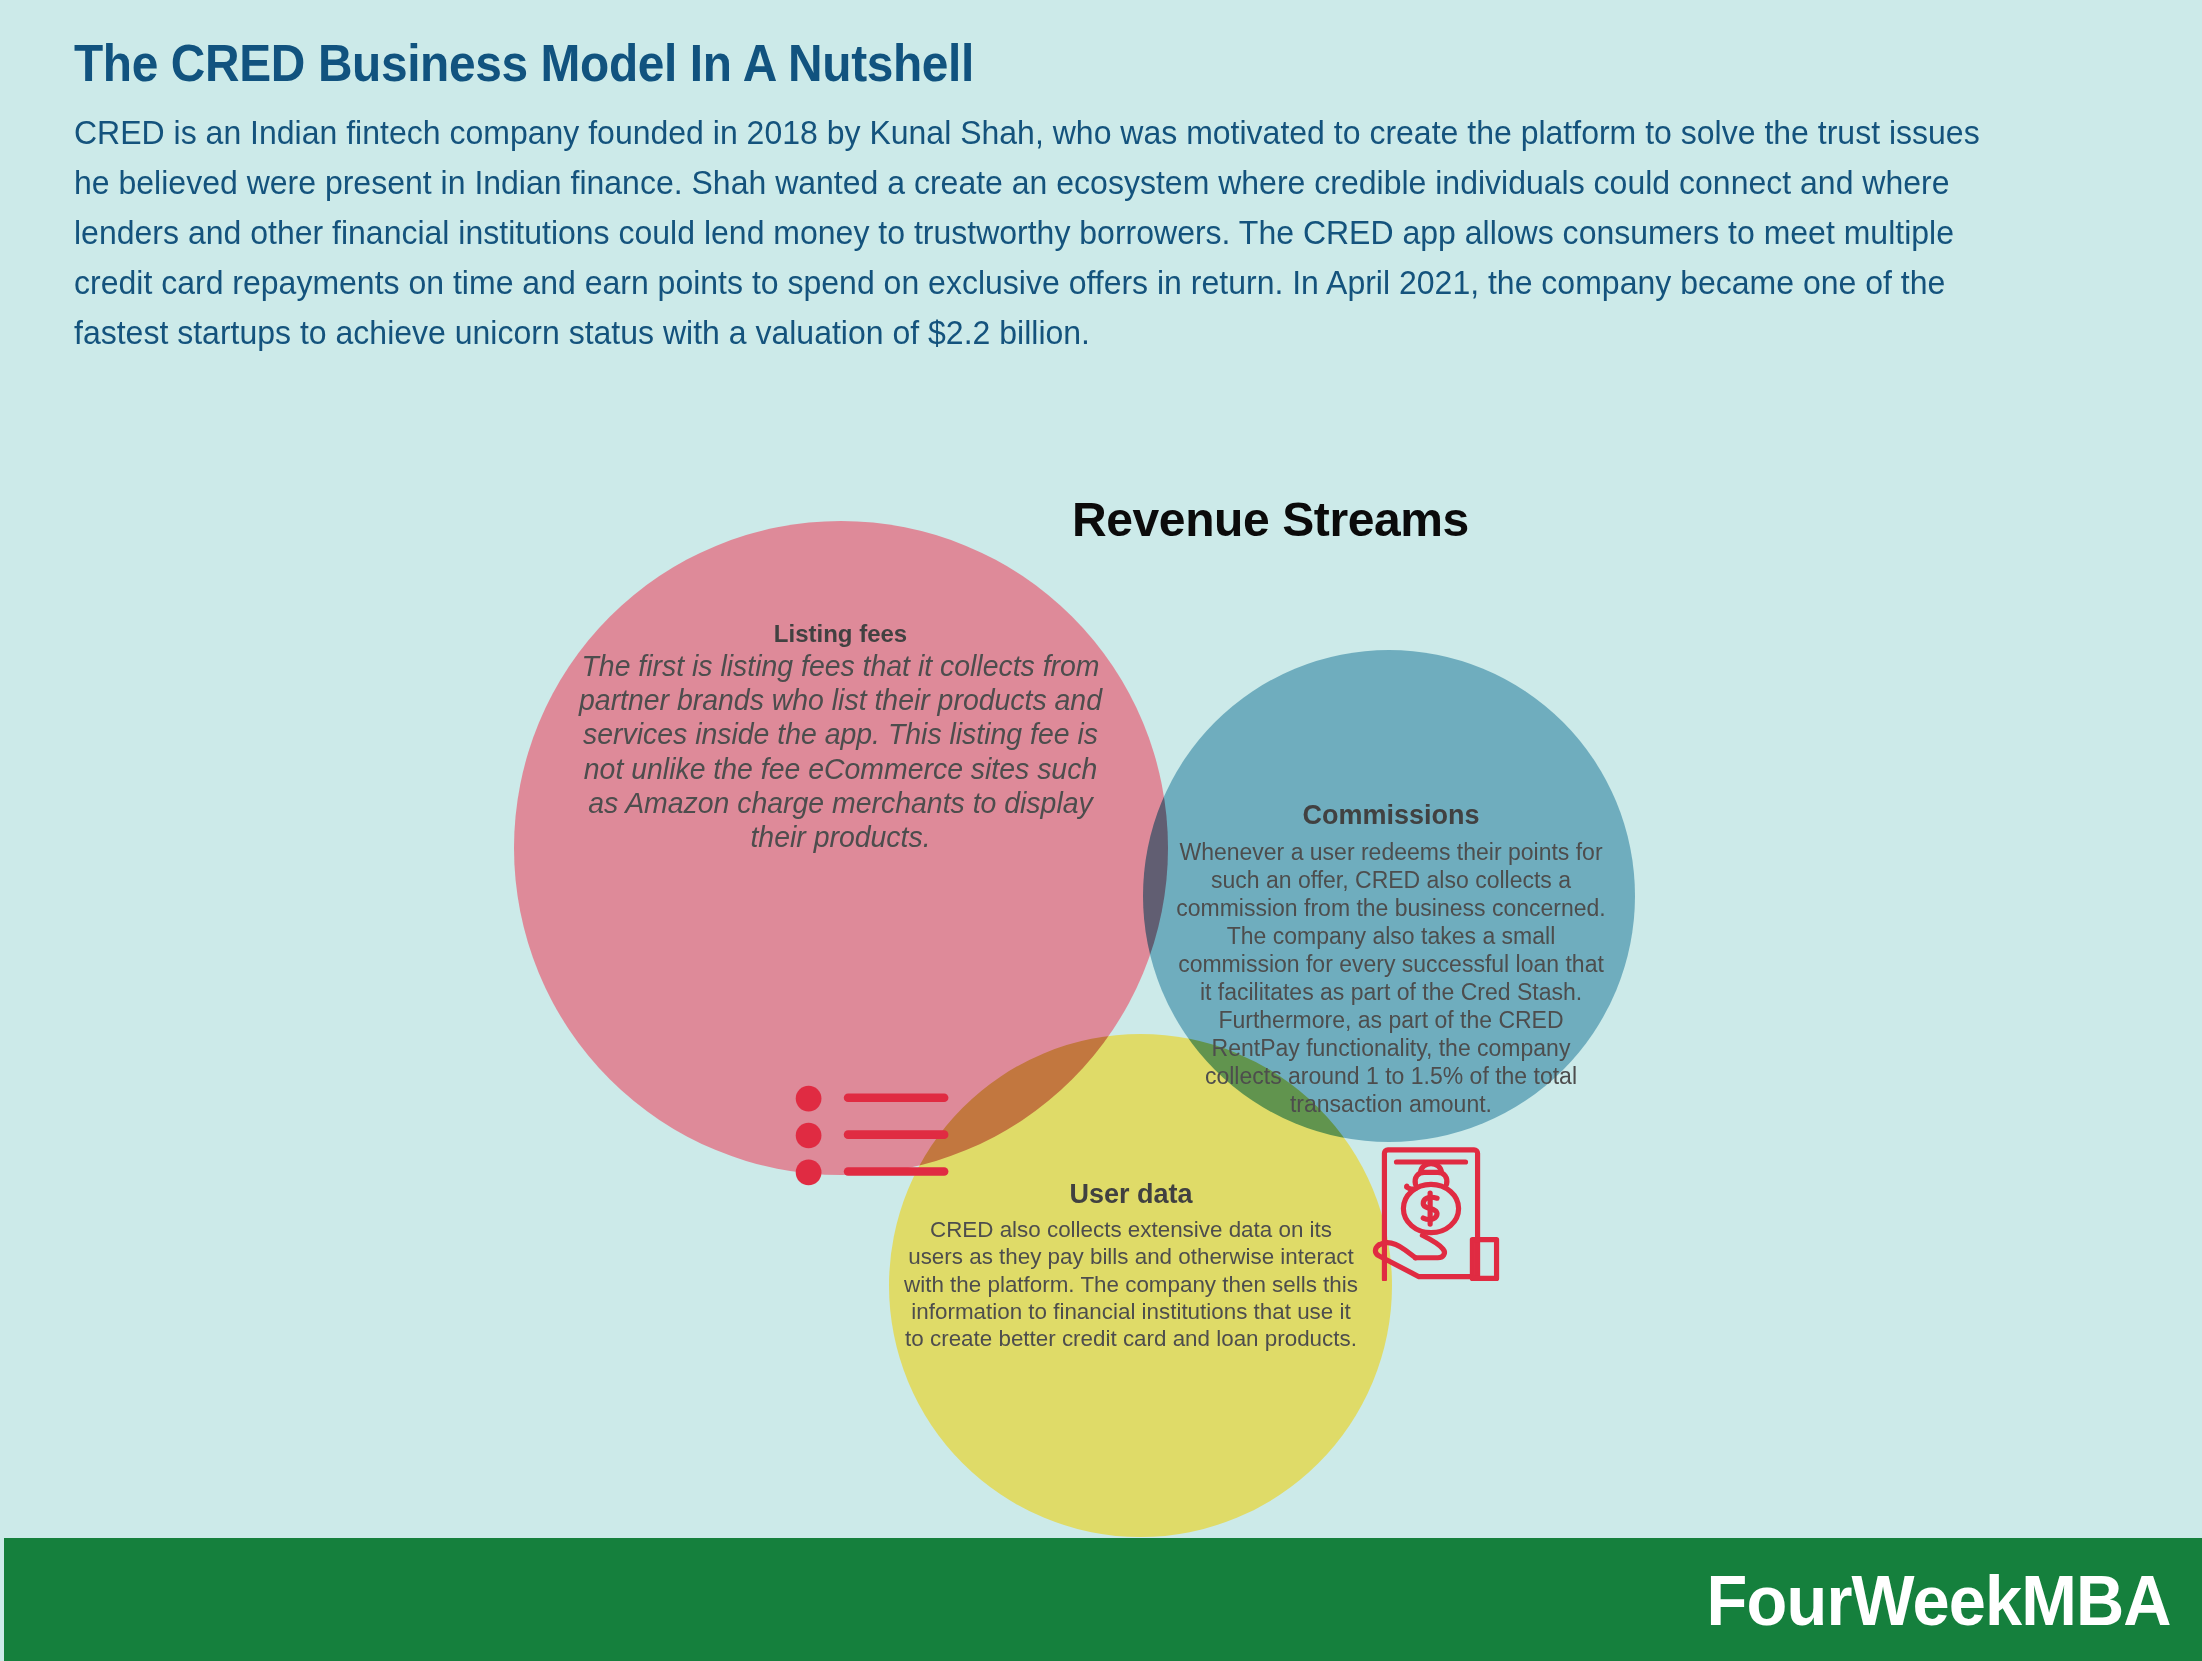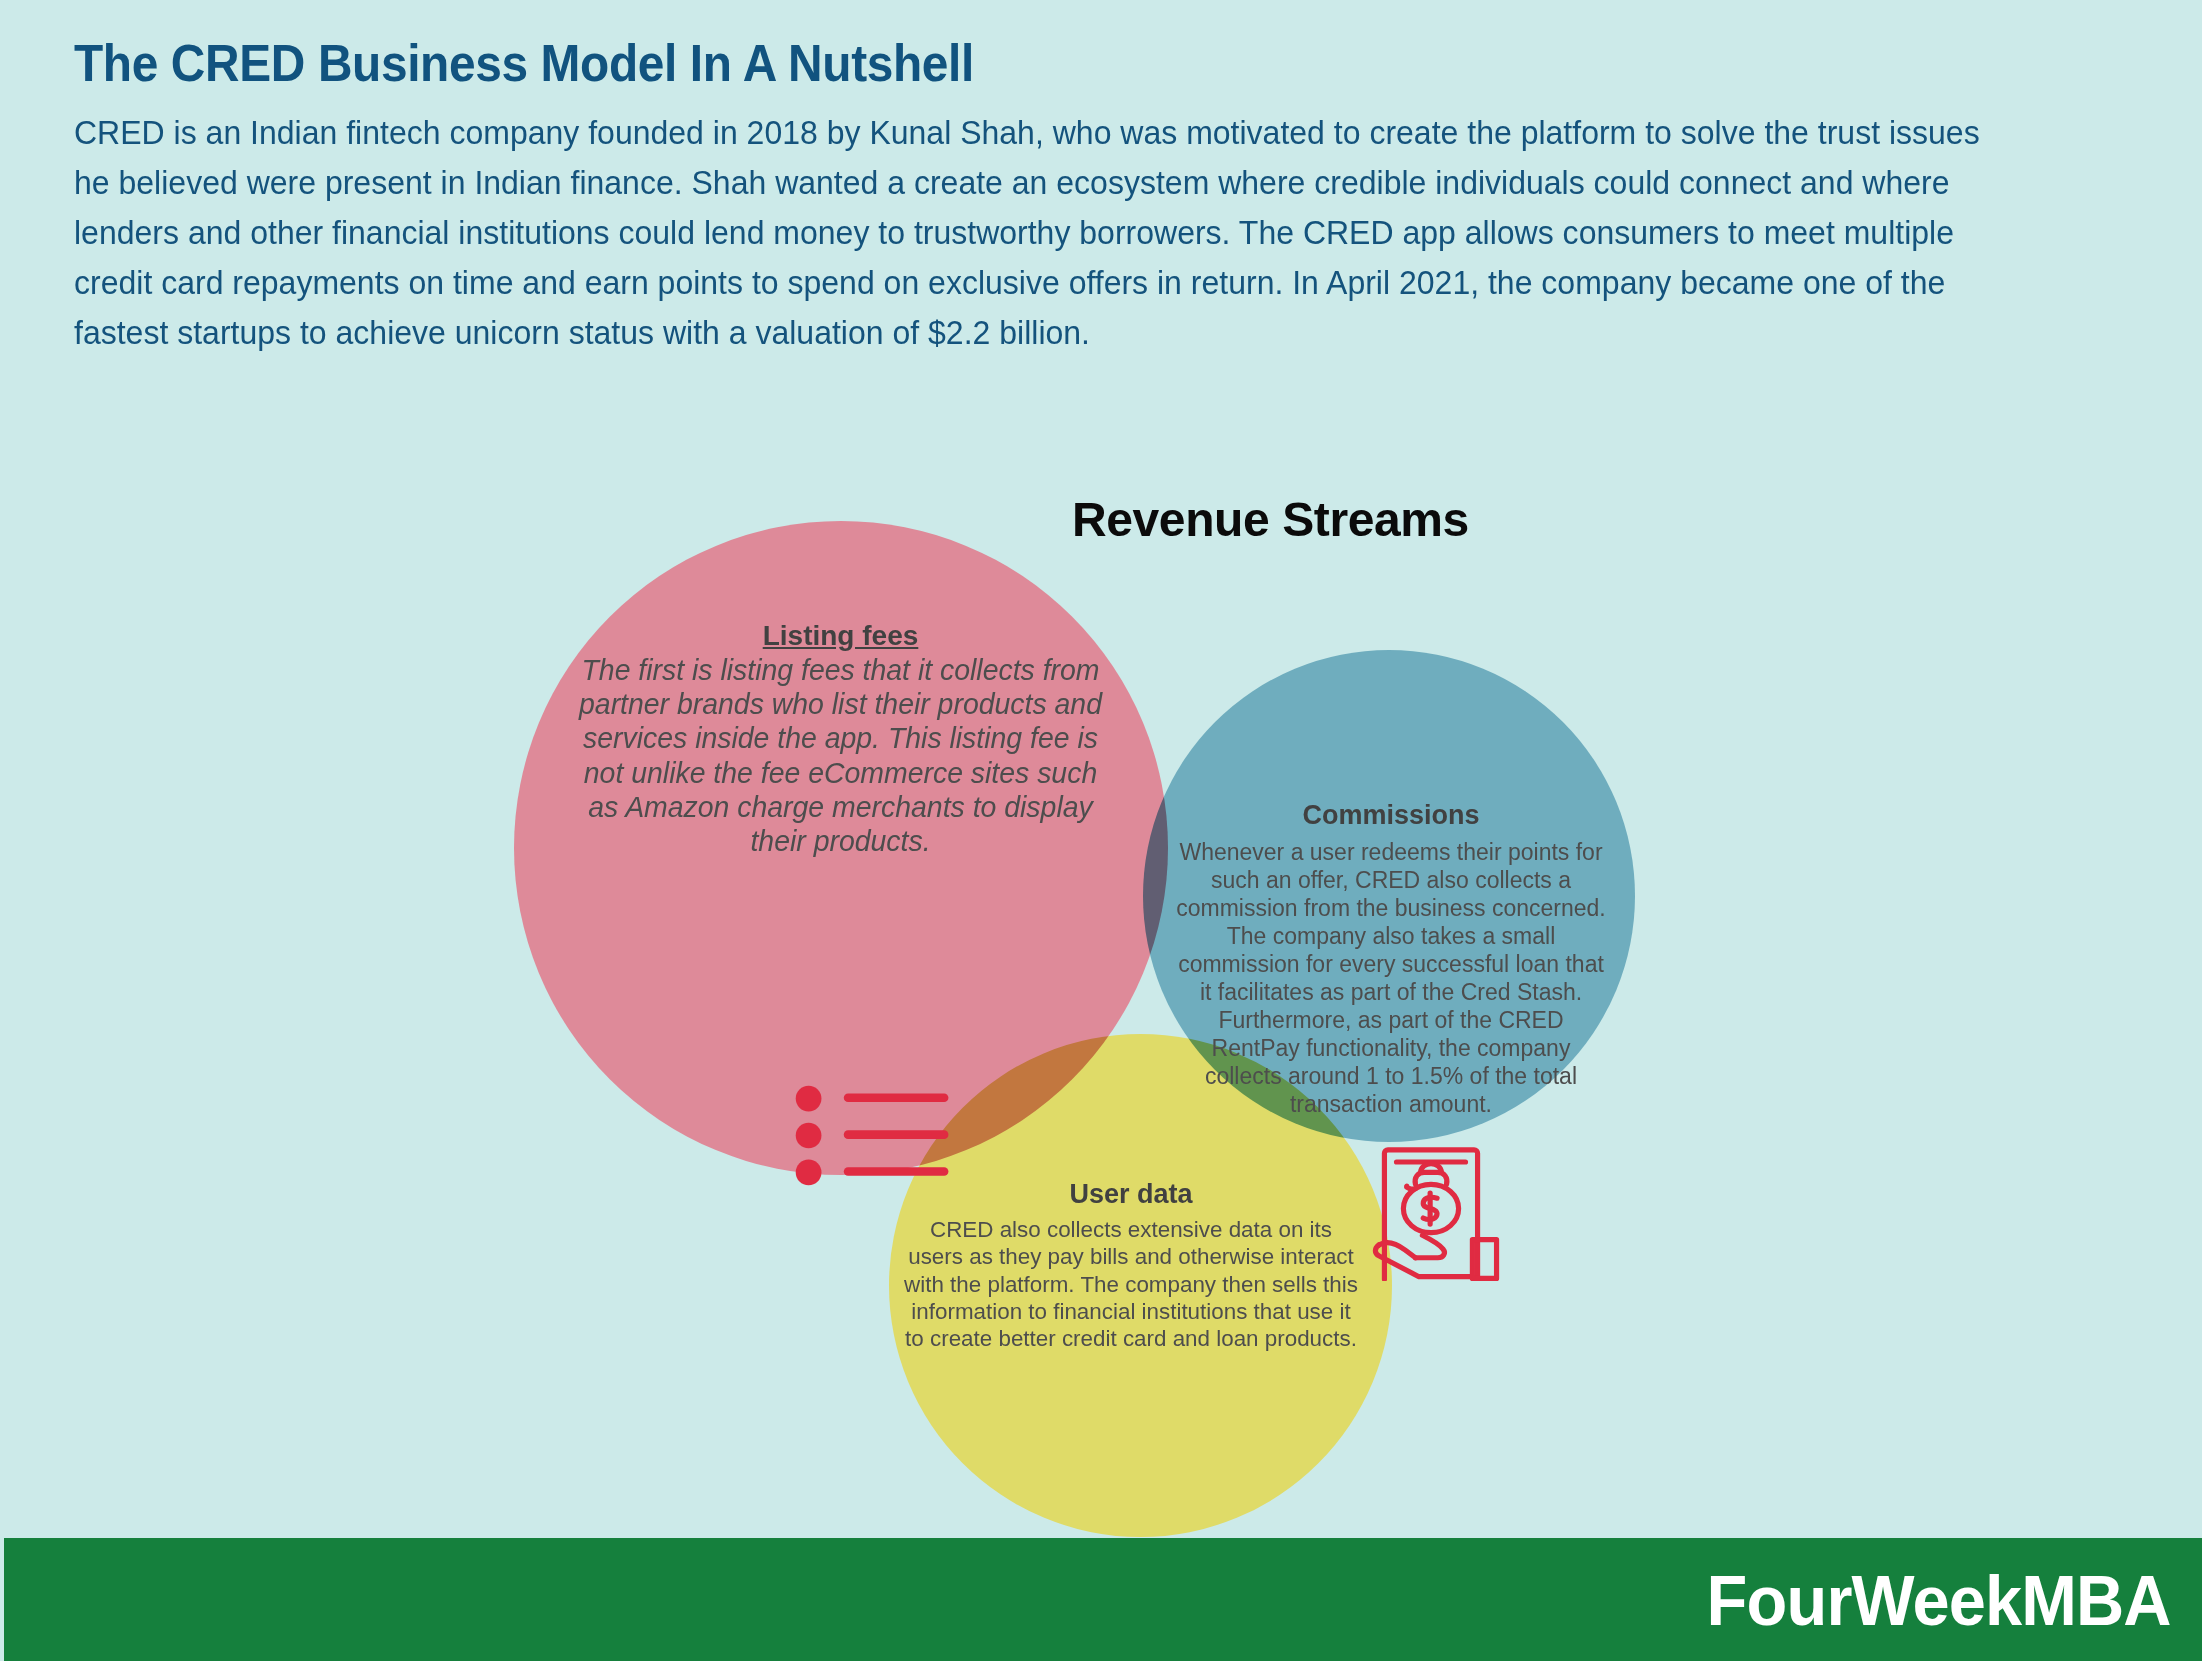--- a/index.html
+++ b/index.html
@@ -38,21 +38,21 @@
   .circ-pink{left:514px;top:39px;width:654px;height:654px;background:#de8a99;}
   .circ-blue{left:1143px;top:168px;width:492px;height:492px;background:#6fadbe;}
   .circ-yellow{left:889px;top:552px;width:503px;height:503px;background:#dfdb68;}
 
   
   .cell{position:absolute;text-align:center;color:#4a4a4a;}
   .cell .ttl{font-weight:bold;color:#414141;}
   .cell .body{color:#4d4d4d;}
 
   .cell-listing{left:565px;top:138px;width:551px;}
-  .cell-listing .ttl{font-size:28px;margin-bottom:0.9px;text-decoration:underline;}
+  .cell-listing .ttl{font-size:24px;margin-bottom:0.9px;}
   .cell-listing .body{font-size:29px;font-style:italic;line-height:1.18;
     transform:scaleX(0.98);transform-origin:center top;}
 
   .cell-comm{left:1176px;top:318px;width:430px;}
   .cell-comm .ttl{font-size:27px;margin-bottom:7px;}
   .cell-comm .body{font-size:23px;line-height:1.22;}
 
   .cell-user{left:903px;top:697px;width:456px;}
   .cell-user .ttl{font-size:27px;margin-bottom:0.9px;}
   .cell-user .body{font-size:22.4px;line-height:1.22;margin-top:6px;}

